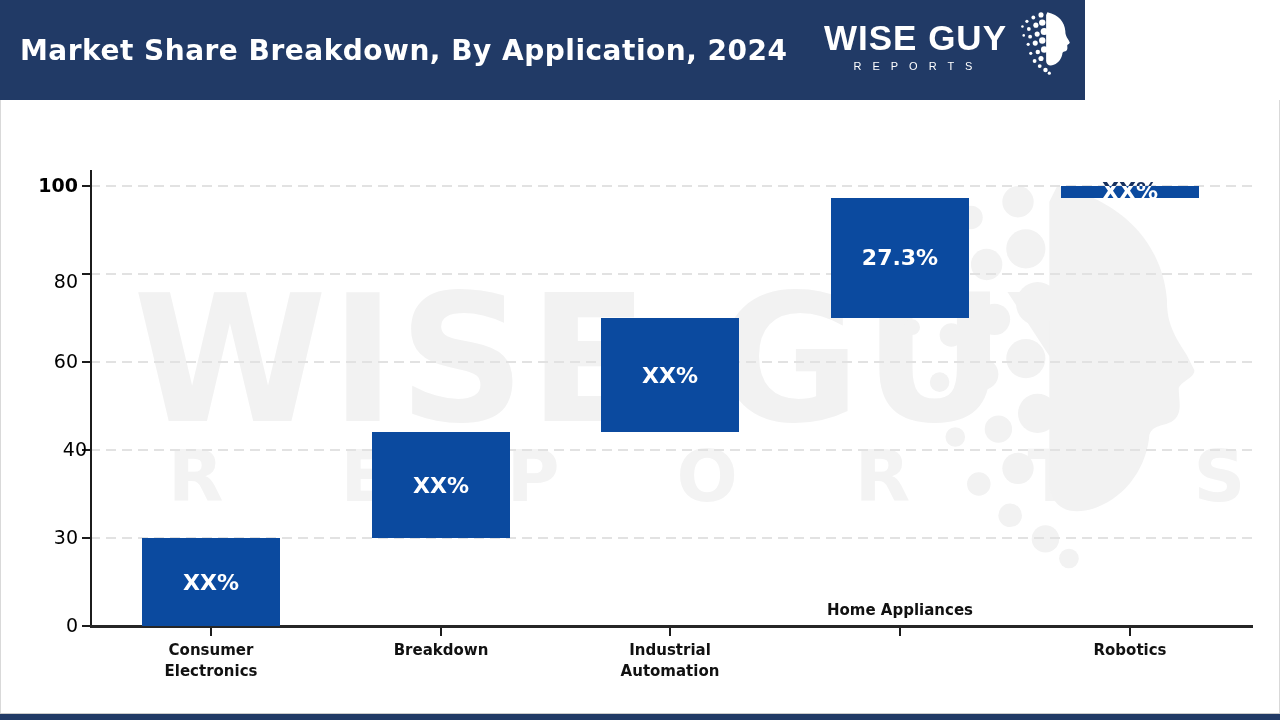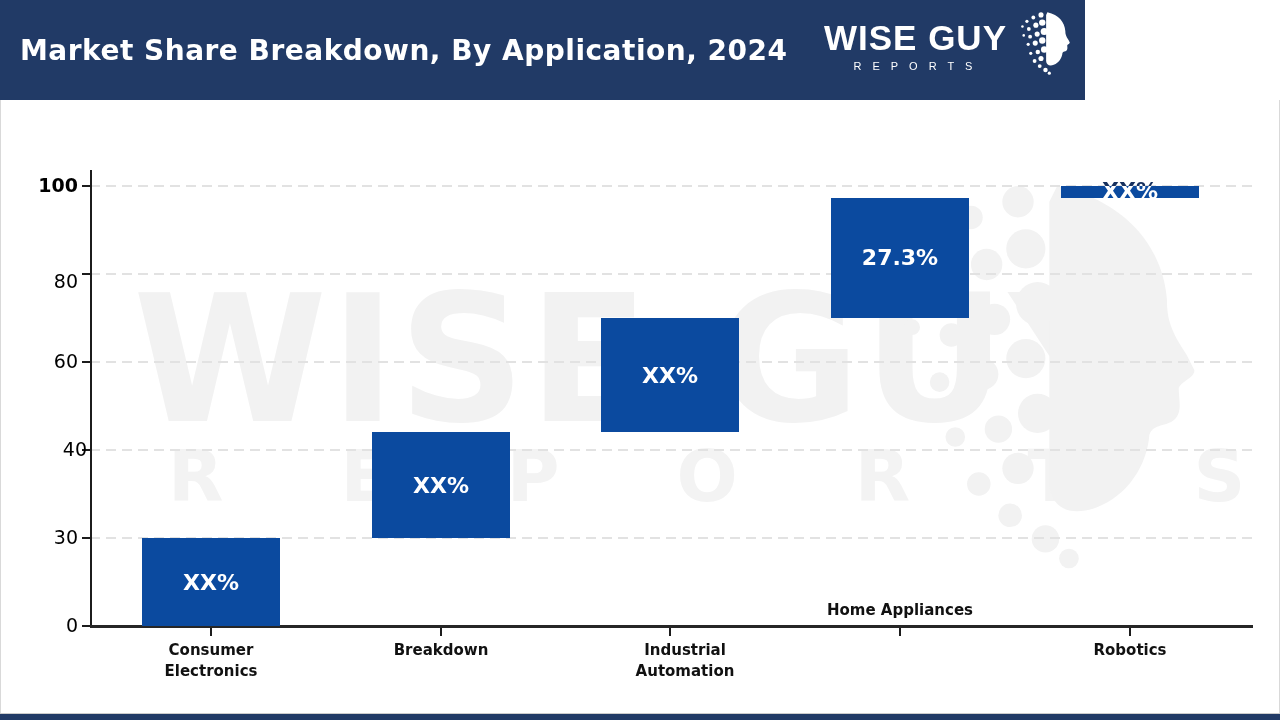--- a/index.html
+++ b/index.html
@@ -146,21 +146,21 @@
       </div>
       <div class="xtick-mark" style="left: 440px; top: 628px;"></div>
       <div class="cat-label" style="left: 326px; top: 640px;">
         <div>Breakdown</div>
       </div>
       <div class="behind-label" style="left: 600px; top: 361.2px; color: rgb(22, 48, 94);">XX%</div>
       <div class="bar" style="left: 601px; top: 318px; width: 138px; height: 114.4px; background: rgb(11, 74, 159);">
         <span class="bar-label" style="color: rgb(255, 255, 255);">XX%</span>
       </div>
       <div class="xtick-mark" style="left: 669px; top: 628px;"></div>
-      <div class="cat-label" style="left: 570px; top: 640px; text-align: center;">
+      <div class="cat-label" style="left: 555px; top: 640px; text-align: center;">
         <div>Industrial</div>
         <div>Automation</div>
       </div>
       <div class="behind-label" style="left: 830px; top: 243.94px; color: rgb(22, 48, 94);">27.3%</div>
       <div class="bar" style="left: 831px; top: 197.88px; width: 138px; height: 120.12px; background: rgb(11, 74, 159);">
         <span class="bar-label" style="color: rgb(255, 255, 255);">27.3%</span>
       </div>
       <div class="xtick-mark" style="left: 899px; top: 628px;"></div>
       <div class="cat-label" style="left: 785px; top: 600px;">
         <div>Home Appliances</div>

